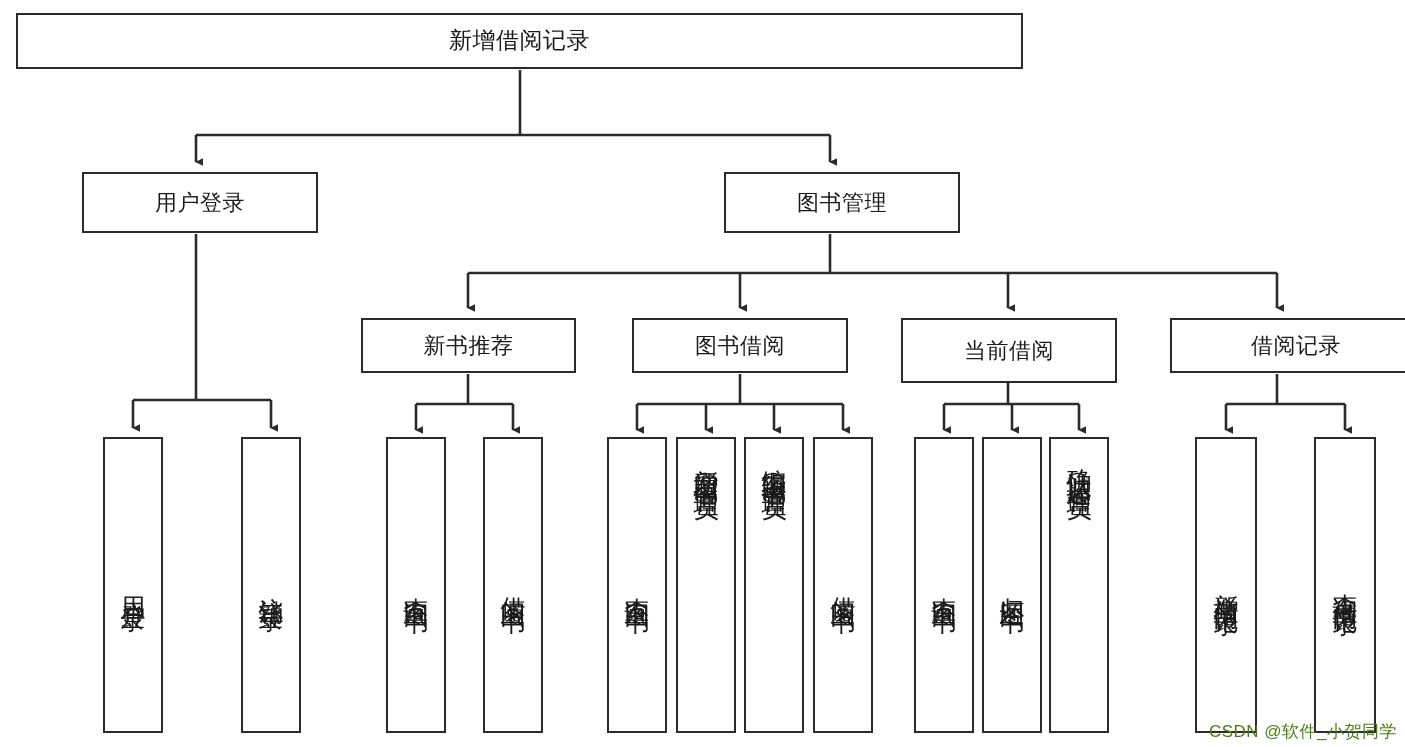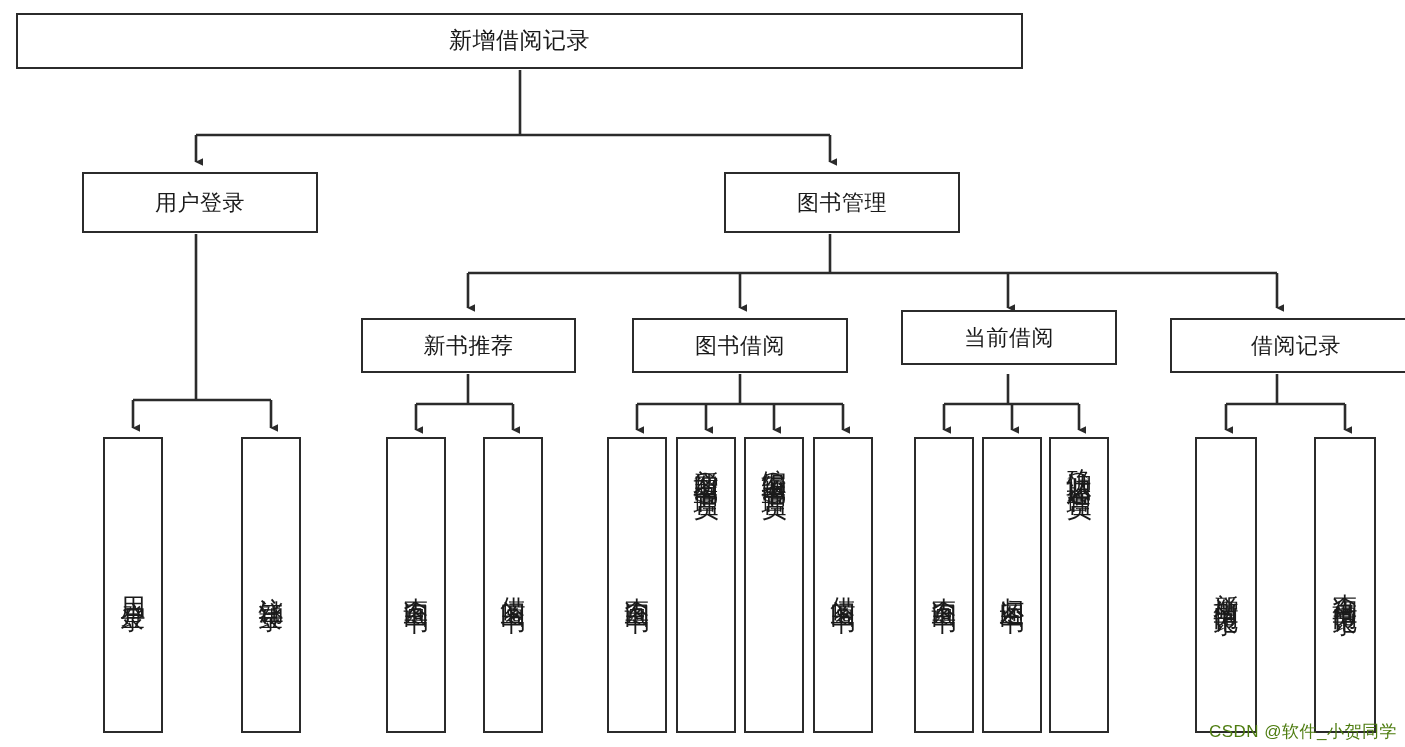--- a/index.html
+++ b/index.html
@@ -143,21 +143,21 @@
   <div class="node horizontal" style="left:712px; top:172px; width:236px; height:61px;margin-left:12px;">
     <span class="node-label">图书管理</span>
   </div>
 
   <div class="node horizontal" style="left:361px; top:318px; width:215px; height:55px;">
     <span class="node-label">新书推荐</span>
   </div>
   <div class="node horizontal" style="left:632px; top:318px; width:216px; height:55px;">
     <span class="node-label">图书借阅</span>
   </div>
-  <div class="node horizontal" style="left:901px; top:310px; width:216px; height:55px;">
+  <div class="node horizontal" style="left:901px; top:318px; width:216px; height:65px;">
     <span class="node-label">当前借阅</span>
   </div>
   <div class="node horizontal" style="left:1170px; top:318px; width:252px; height:55px;">
     <span class="node-label">借阅记录</span>
   </div>
 
   <div class="node vertical centered" style="left:103px; top:437px; width:60px; height:296px;">
     <span class="node-label">用户登录</span>
   </div>
   <div class="node vertical centered" style="left:241px; top:437px; width:60px; height:296px;">

